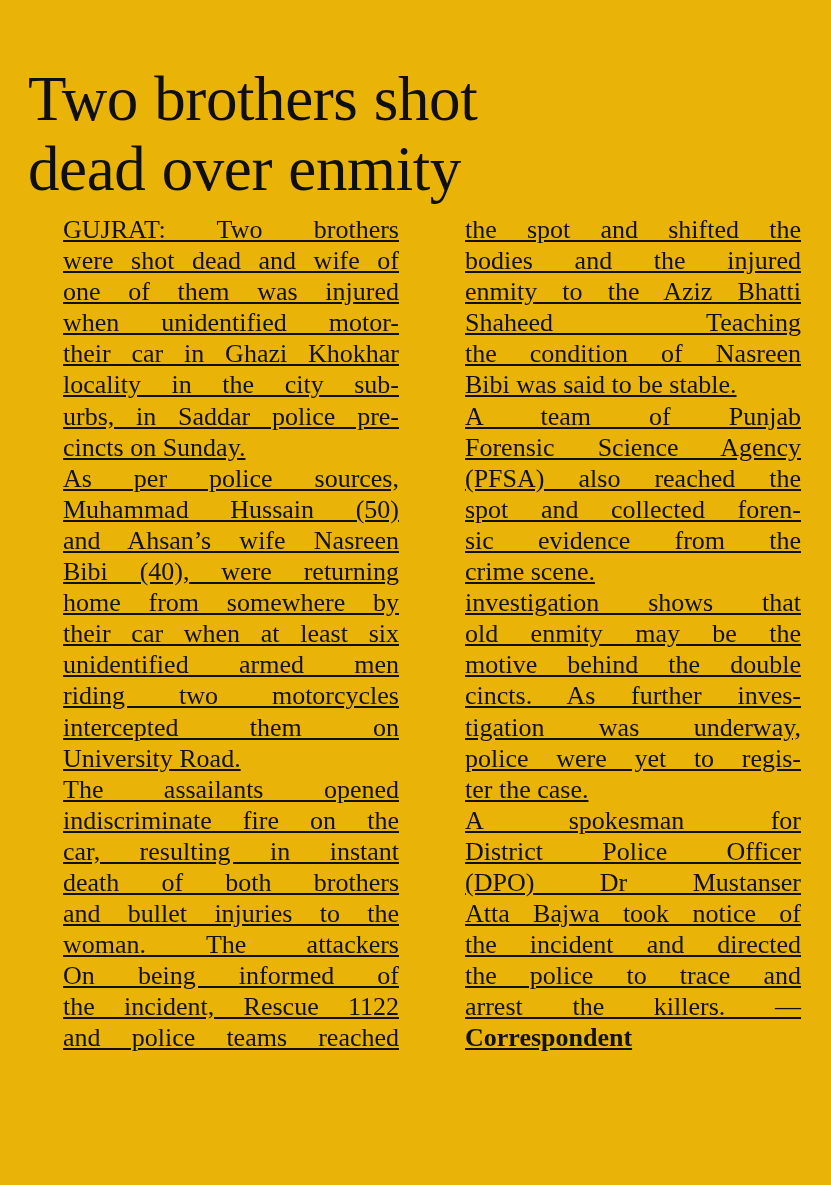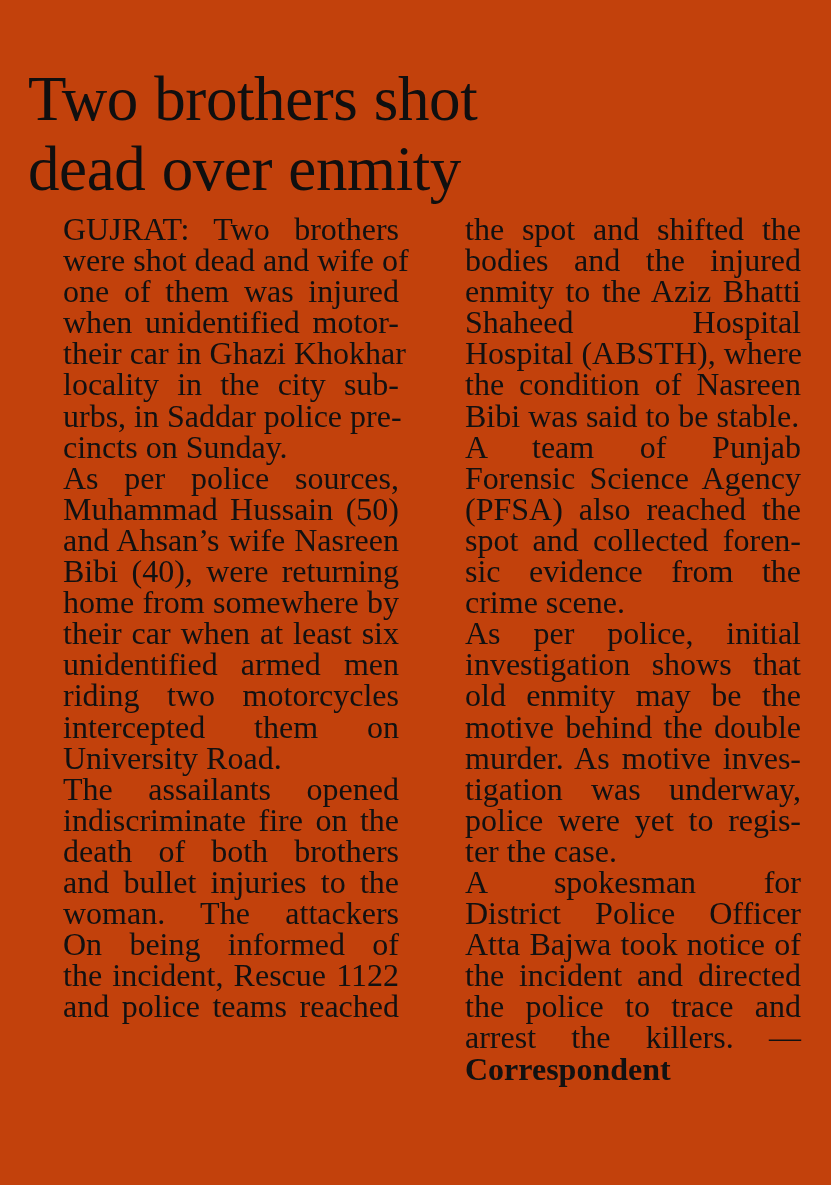--- a/index.html
+++ b/index.html
@@ -6,21 +6,21 @@
   html, body {
     margin: 0;
     padding: 0;
     background: #ffffff;
   }
 
   .page {
     position: relative;
     width: 831px;
     height: 1185px;
-    background: #c2410c;
+    background: #eab308;
     overflow: hidden;
     box-sizing: border-box;
   }
 
   
   .headline {
     position: absolute;
     left: 28px;
     top: 22px;
     width: 780px;
@@ -42,28 +42,29 @@
     width: 772px;
     height: 950px;
     display: flex;
     flex-direction: row;
     justify-content: space-between;
   }
 
   .column {
     width: 370px;
     font-family: "Liberation Serif", "DejaVu Serif", serif;
-    font-size: 32px;
+    font-size: 26px;
     line-height: 31.1px;
     color: #121111;
     text-align: justify;
     text-justify: inter-word;
     -webkit-hyphens: none;
     hyphens: none;
     word-spacing: 0px;
+    text-decoration: underline;
   }
 
   .column p {
     margin: 0;
     text-indent: 34px;
     text-align: justify;
   }
 
   
   .column p:last-child {
@@ -121,68 +122,68 @@
         <span class="ln">their car when at least six</span>
         <span class="ln">unidentified armed men</span>
         <span class="ln">riding two motorcycles</span>
         <span class="ln">intercepted them on</span>
         <span class="ln last">University Road.</span>
       </p>
 
       <p>
         <span class="ln indent">The assailants opened</span>
         <span class="ln">indiscriminate fire on the</span>
+        <span class="ln">car, resulting in instant</span>
         <span class="ln">death of both brothers</span>
         <span class="ln">and bullet injuries to the</span>
         <span class="ln">woman. The attackers</span>
       </p>
 
       <p>
         <span class="ln indent">On being informed of</span>
         <span class="ln">the incident, Rescue 1122</span>
         <span class="ln">and police teams reached</span>
       </p>
 
     </div>
 
     <div class="column">
 
       <p>
         <span class="ln">the spot and shifted the</span>
         <span class="ln">bodies and the injured</span>
         <span class="ln">enmity to the Aziz Bhatti</span>
-        <span class="ln">Shaheed Hospital</span>
-        <span class="ln">Hospital (ABSTH), where</span>
+        <span class="ln">Shaheed Teaching</span>
         <span class="ln">the condition of Nasreen</span>
         <span class="ln last">Bibi was said to be stable.</span>
       </p>
 
       <p>
         <span class="ln indent">A team of Punjab</span>
         <span class="ln">Forensic Science Agency</span>
         <span class="ln">(PFSA) also reached the</span>
         <span class="ln">spot and collected foren-</span>
         <span class="ln">sic evidence from the</span>
         <span class="ln last">crime scene.</span>
       </p>
 
       <p>
-        <span class="ln indent">As per police, initial</span>
         <span class="ln">investigation shows that</span>
         <span class="ln">old enmity may be the</span>
         <span class="ln">motive behind the double</span>
-        <span class="ln">murder. As motive inves-</span>
+        <span class="ln">cincts. As further inves-</span>
         <span class="ln">tigation was underway,</span>
         <span class="ln">police were yet to regis-</span>
         <span class="ln last">ter the case.</span>
       </p>
 
       <p>
         <span class="ln indent">A spokesman for</span>
         <span class="ln">District Police Officer</span>
+        <span class="ln">(DPO) Dr Mustanser</span>
         <span class="ln">Atta Bajwa took notice of</span>
         <span class="ln">the incident and directed</span>
         <span class="ln">the police to trace and</span>
         <span class="ln">arrest the killers. —</span>
         <span class="ln last bold">Correspondent</span>
       </p>
 
     </div>
 
   </div>

